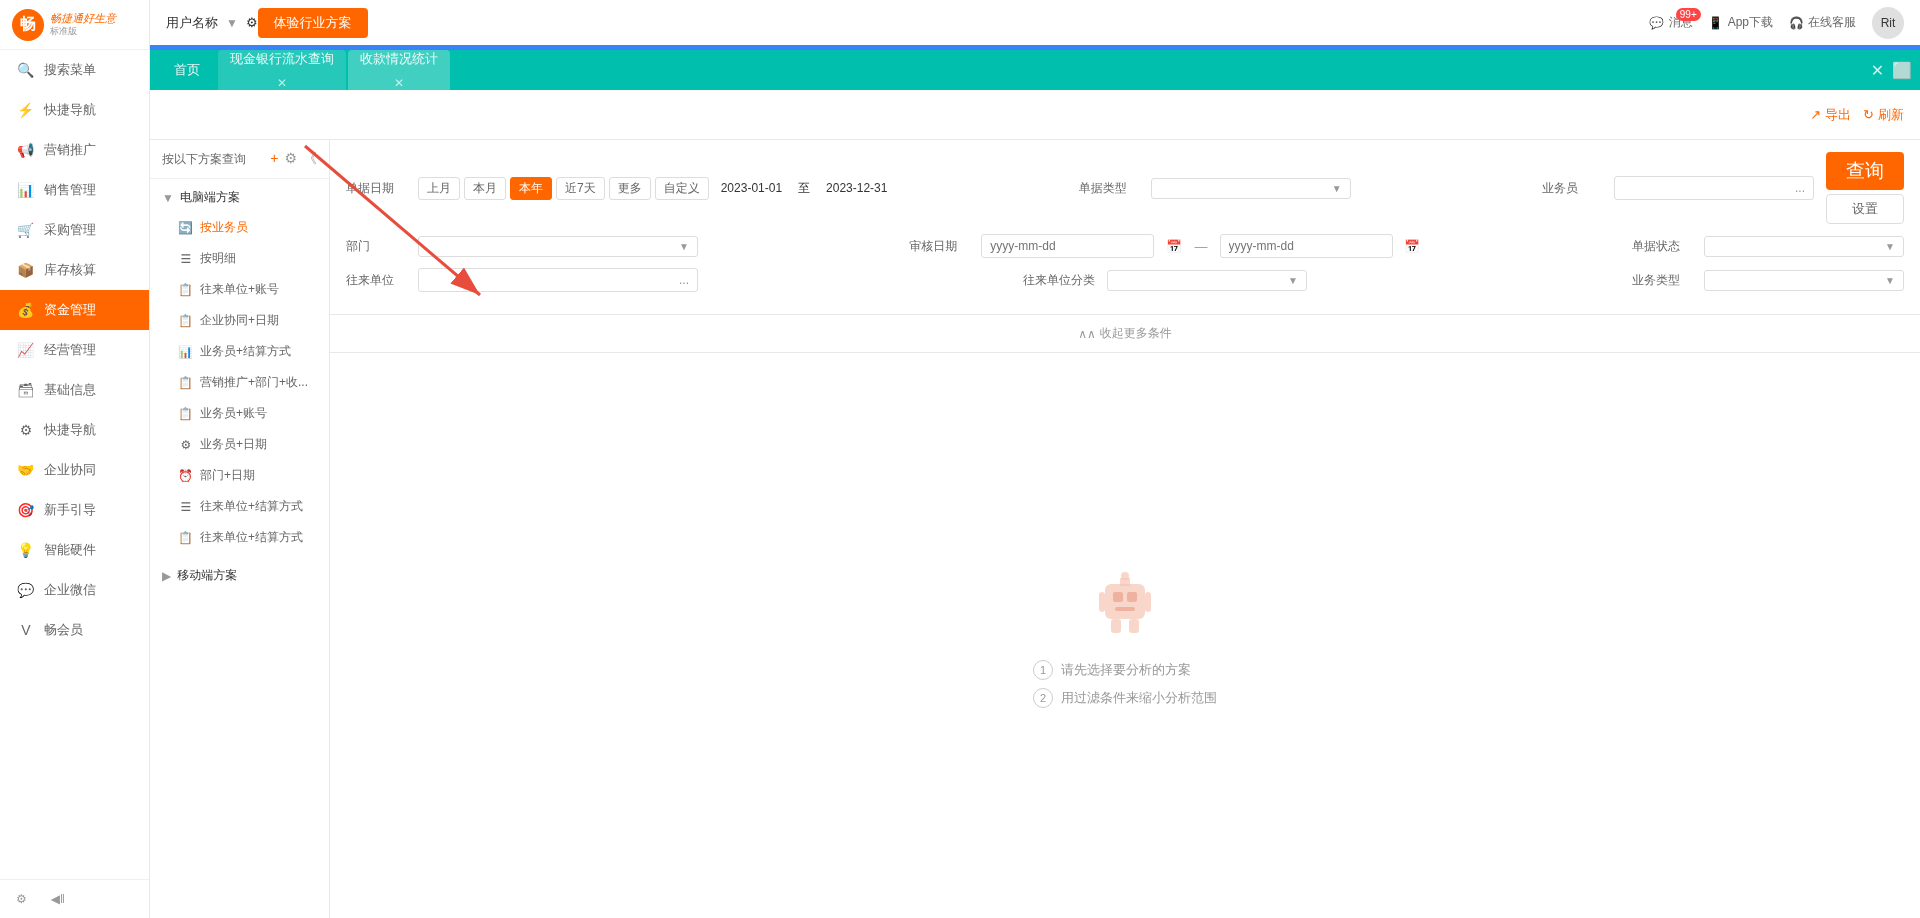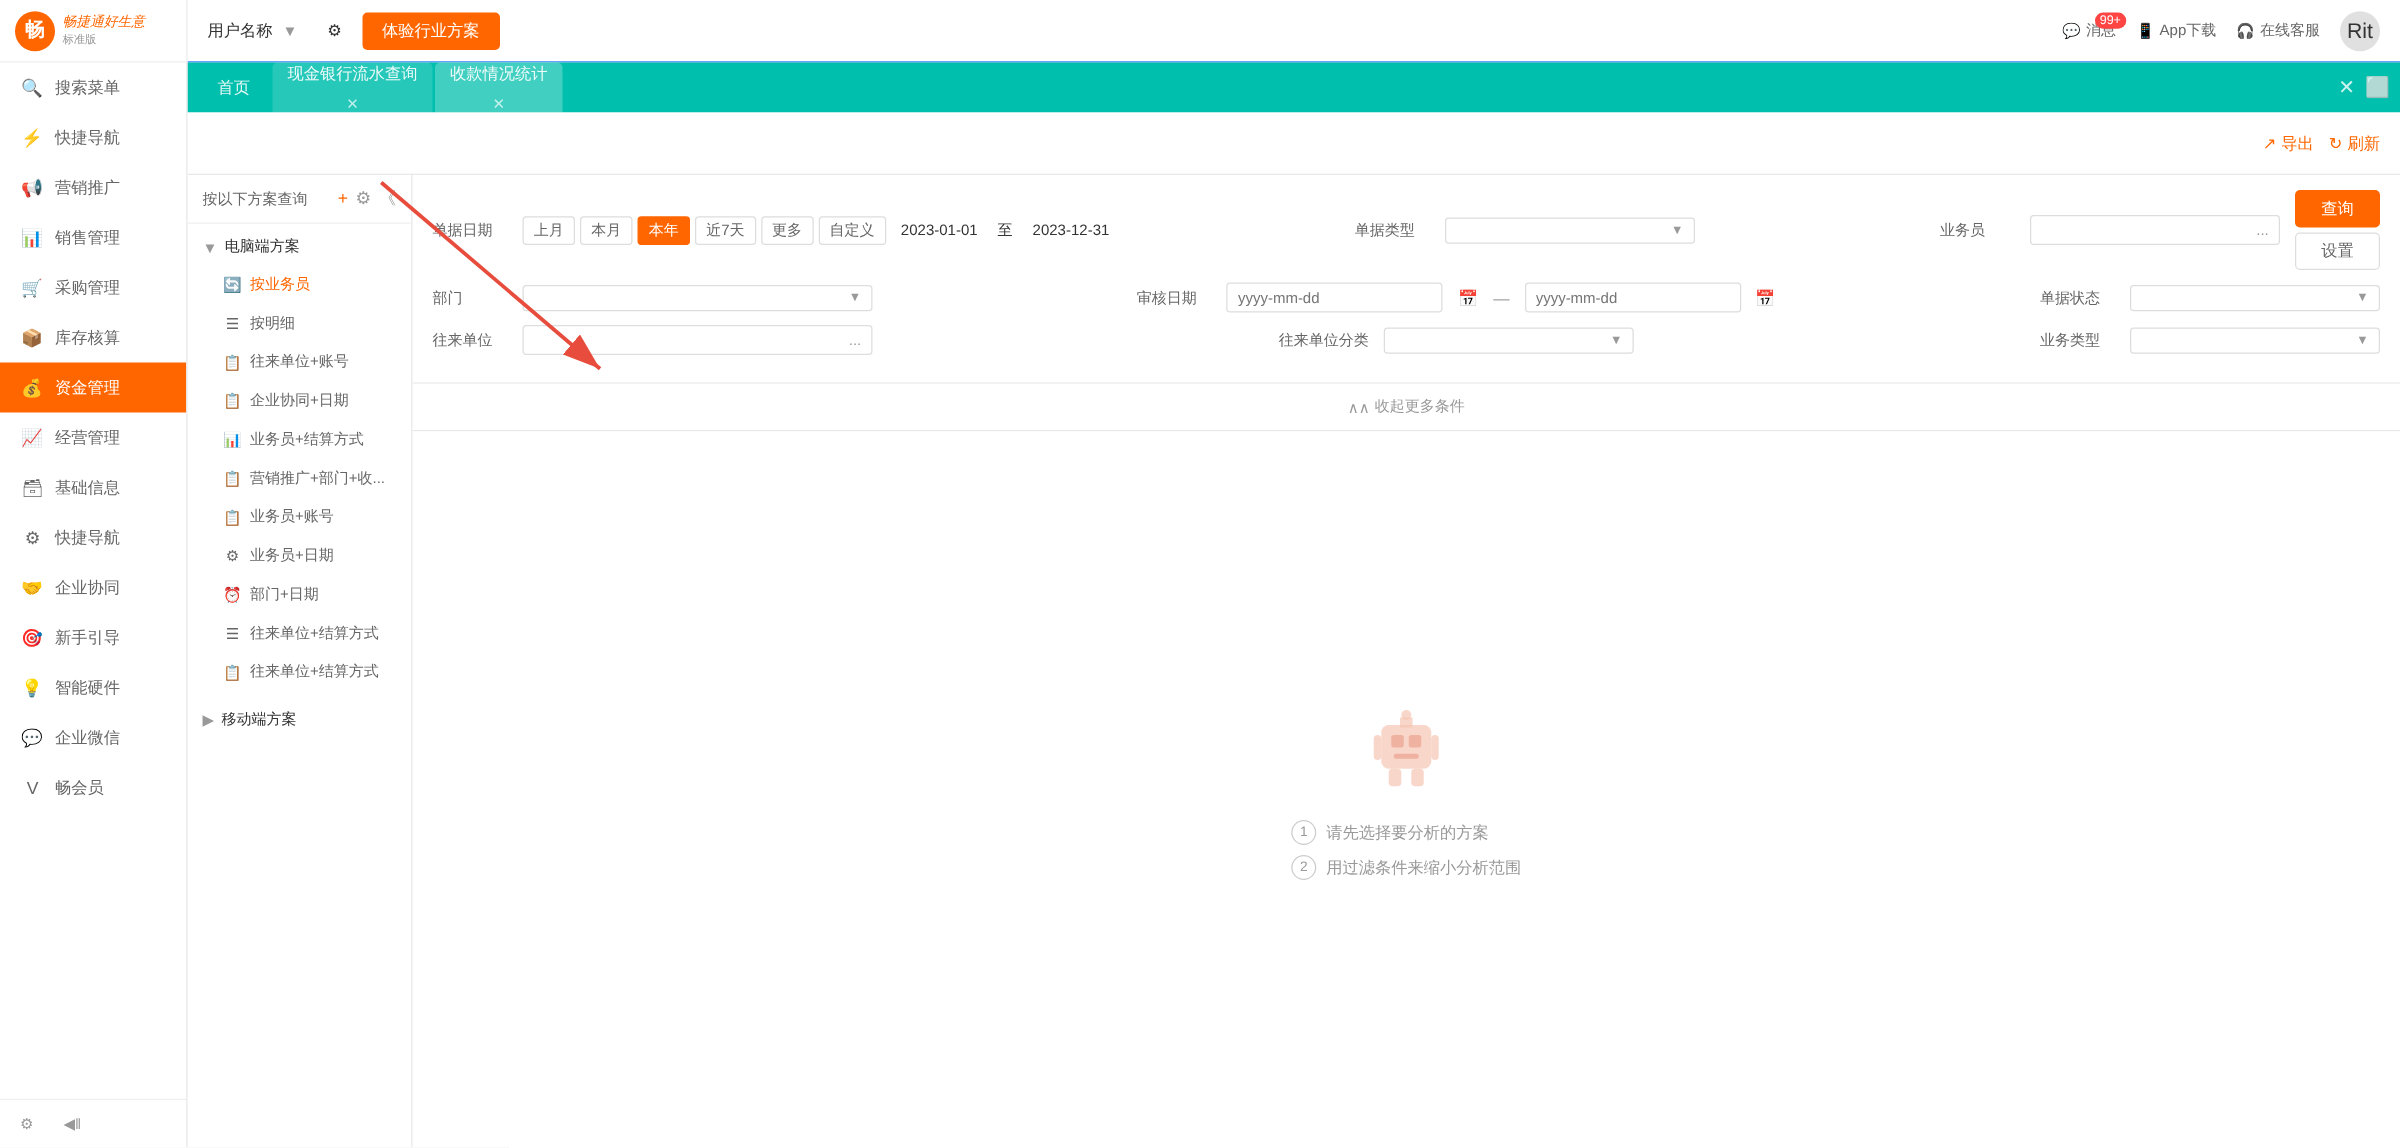--- a/index.html
+++ b/index.html
@@ -18,21 +18,21 @@
     .nav-item { display: flex; align-items: center; padding: 10px 16px; cursor: pointer; color: #666; font-size: 13px; }
     .nav-item.active { background: #ff6600; color: #fff; border-radius: 0; }
     .nav-item .nav-icon { width: 20px; height: 20px; margin-right: 8px; display: flex; align-items: center; justify-content: center; font-size: 14px; }
     .sidebar-bottom { border-top: 1px solid #f0f0f0; padding: 8px; display: flex; gap: 8px; }
     .sidebar-bottom-btn { padding: 4px 8px; color: #999; cursor: pointer; font-size: 12px; }
 
     
     .main-area { flex: 1; display: flex; flex-direction: column; overflow: hidden; }
 
     
-    .top-bar { height: 50px; background: #fff; border-bottom: 1px solid #3b82f6; display: flex; align-items: center; padding: 0 16px; gap: 16px; }
+    .top-bar { height: 50px; background: #fff; border-bottom: 5px solid #3b82f6; display: flex; align-items: center; padding: 0 16px; }
     .top-bar-breadcrumb { display: flex; align-items: center; gap: 8px; color: #999; font-size: 12px; }
     .top-bar-right { margin-left: auto; display: flex; align-items: center; gap: 16px; }
     .top-btn { display: flex; align-items: center; gap: 4px; padding: 6px 16px; background: #ff6600; color: white; border: none; border-radius: 4px; cursor: pointer; font-size: 13px; }
     .top-bar-icon-btn { display: flex; align-items: center; gap: 4px; color: #666; cursor: pointer; font-size: 12px; position: relative; }
     .badge { background: #ff4444; color: white; border-radius: 8px; font-size: 10px; padding: 1px 4px; position: absolute; top: -6px; right: -8px; }
 
     
     .tab-bar { height: 40px; background: #00bfad; display: flex; align-items: center; padding: 0 8px; }
     .tab-home { padding: 0 16px; color: rgba(255,255,255,0.9); cursor: pointer; font-size: 13px; height: 40px; display: flex; align-items: center; text-align: right; }
     .tab-item { padding: 0 12px; color: rgba(255,255,255,0.9); cursor: pointer; font-size: 13px; height: 40px; display: flex; align-items: center; gap: 8px; background: rgba(255,255,255,0.15); margin-left: 2px; border-radius: 4px 4px 0 0; flex-direction: column; }
@@ -75,21 +75,21 @@
     .date-preset-btn { padding: 2px 8px; border: 1px solid #ddd; border-radius: 3px; font-size: 12px; color: #666; cursor: pointer; background: #fff; }
     .date-preset-btn.active { background: #ff6600; color: white; border-color: #ff6600; }
     .date-range { display: flex; align-items: center; gap: 16px; font-size: 12px; color: #333; }
     .filter-select { display: flex; align-items: center; gap: 4px; border: 1px solid #ddd; border-radius: 3px; padding: 4px 8px; min-width: 180px; cursor: pointer; background: #fff; }
     .filter-select-text { flex: 1; font-size: 12px; color: #999; }
     .filter-select-arrow { color: #999; font-size: 10px; }
     .filter-input { border: 1px solid #ddd; border-radius: 3px; padding: 4px 8px; font-size: 12px; min-width: 120px; color: #999; }
     .filter-dash { color: #999; }
     .filter-more-btn { color: #999; cursor: pointer; font-size: 12px; }
     .action-buttons { display: flex; flex-direction: column; gap: 4px; margin-left: auto; }
-    .query-btn { padding: 6px 20px; background: #ff6600; color: white; border: none; border-radius: 4px; cursor: pointer; font-size: 13px; }
+    .query-btn { padding: 6px 20px; background: #ff6600; color: white; border: none; border-radius: 4px; cursor: pointer; font-size: 19px; }
     .settings-btn { padding: 5px 20px; background: #fff; color: #666; border: 1px solid #ddd; border-radius: 4px; cursor: pointer; font-size: 13px; }
 
     
     .collapse-bar { display: flex; justify-content: center; align-items: center; padding: 10px; background: #fff; border-bottom: 1px solid #e8e8e8; cursor: pointer; color: #999; font-size: 12px; gap: 4px; }
 
     
     .empty-state { flex: 1; display: flex; flex-direction: column; align-items: center; justify-content: center; background: #fff; gap: 16px; }
     .empty-icon { width: 80px; height: 80px; opacity: 0.6; }
     .empty-tips { display: flex; flex-direction: column; gap: 8px; }
     .empty-tip { display: flex; align-items: center; gap: 8px; color: #999; font-size: 13px; }
@@ -193,21 +193,21 @@
           <span class="badge">99+</span>
         </div>
         <div class="top-bar-icon-btn">
           <span>📱</span>
           <span>App下载</span>
         </div>
         <div class="top-bar-icon-btn">
           <span>🎧</span>
           <span>在线客服</span>
         </div>
-        <div style="width:32px; height:32px; background:#e0e0e0; border-radius:50%; display:flex; align-items:center; justify-content:center; font-size:17px; cursor:pointer;">Rit</div>
+        <div style="width:32px; height:32px; background:#e0e0e0; border-radius:50%; display:flex; align-items:center; justify-content:center; font-size:12px; cursor:pointer;">Rit</div>
       </div>
     </div>
 
     <div class="tab-bar">
       <div class="tab-home">首页</div>
       <div class="tab-item">
         <span>现金银行流水查询</span>
         <span class="tab-close">✕</span>
       </div>
       <div class="tab-item" style="background:rgba(255,255,255,0.25);">

